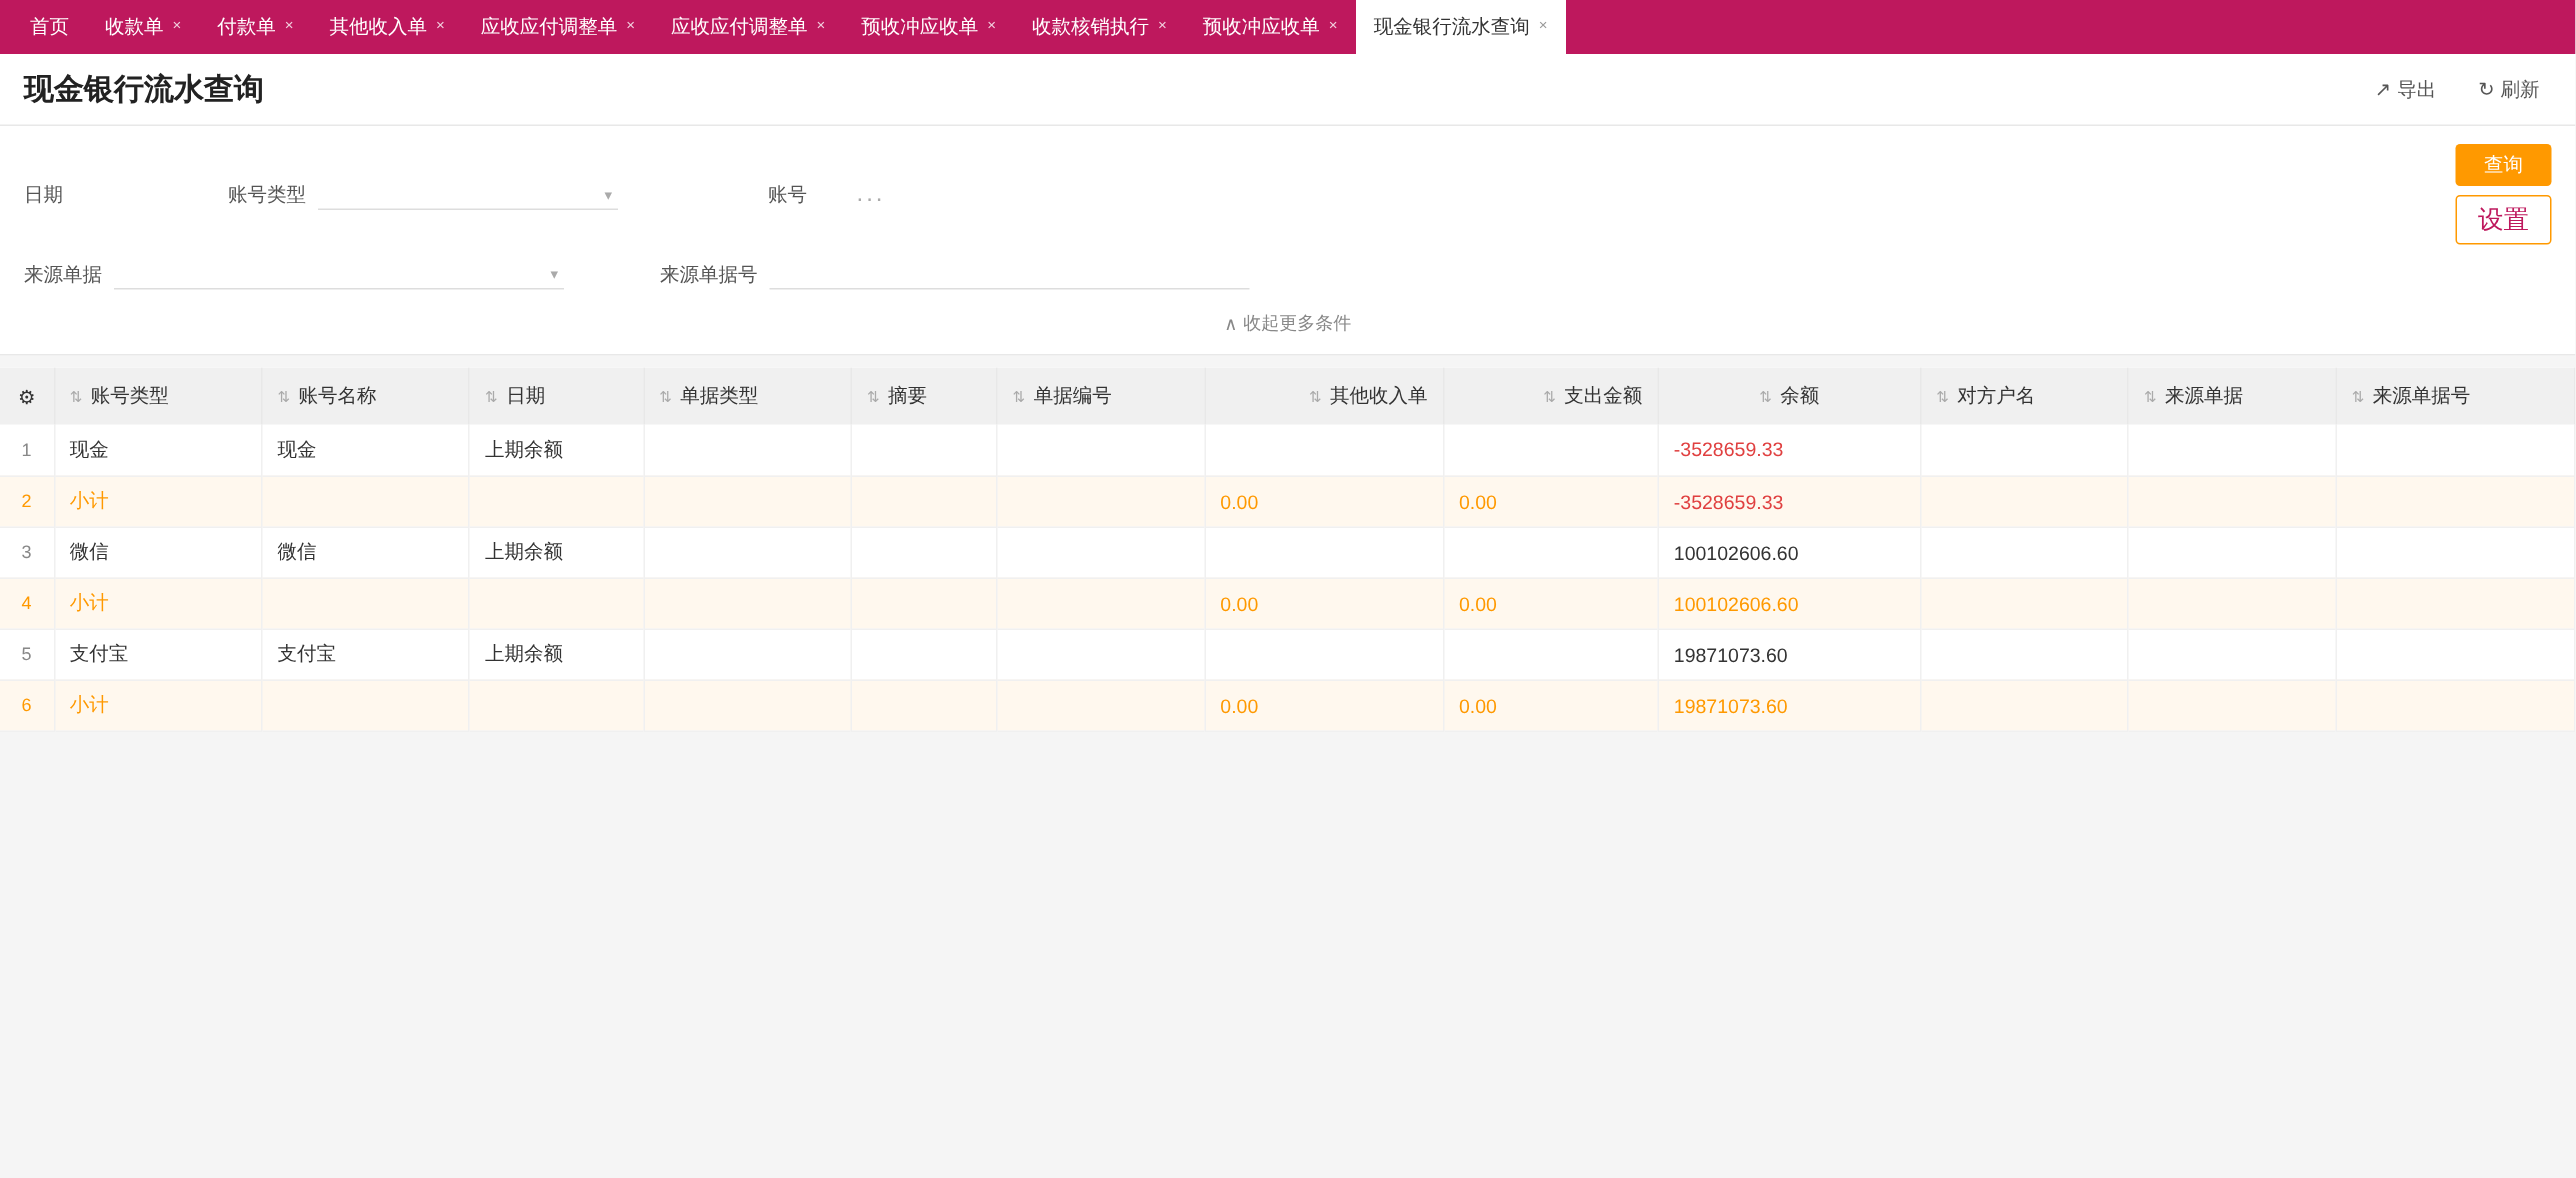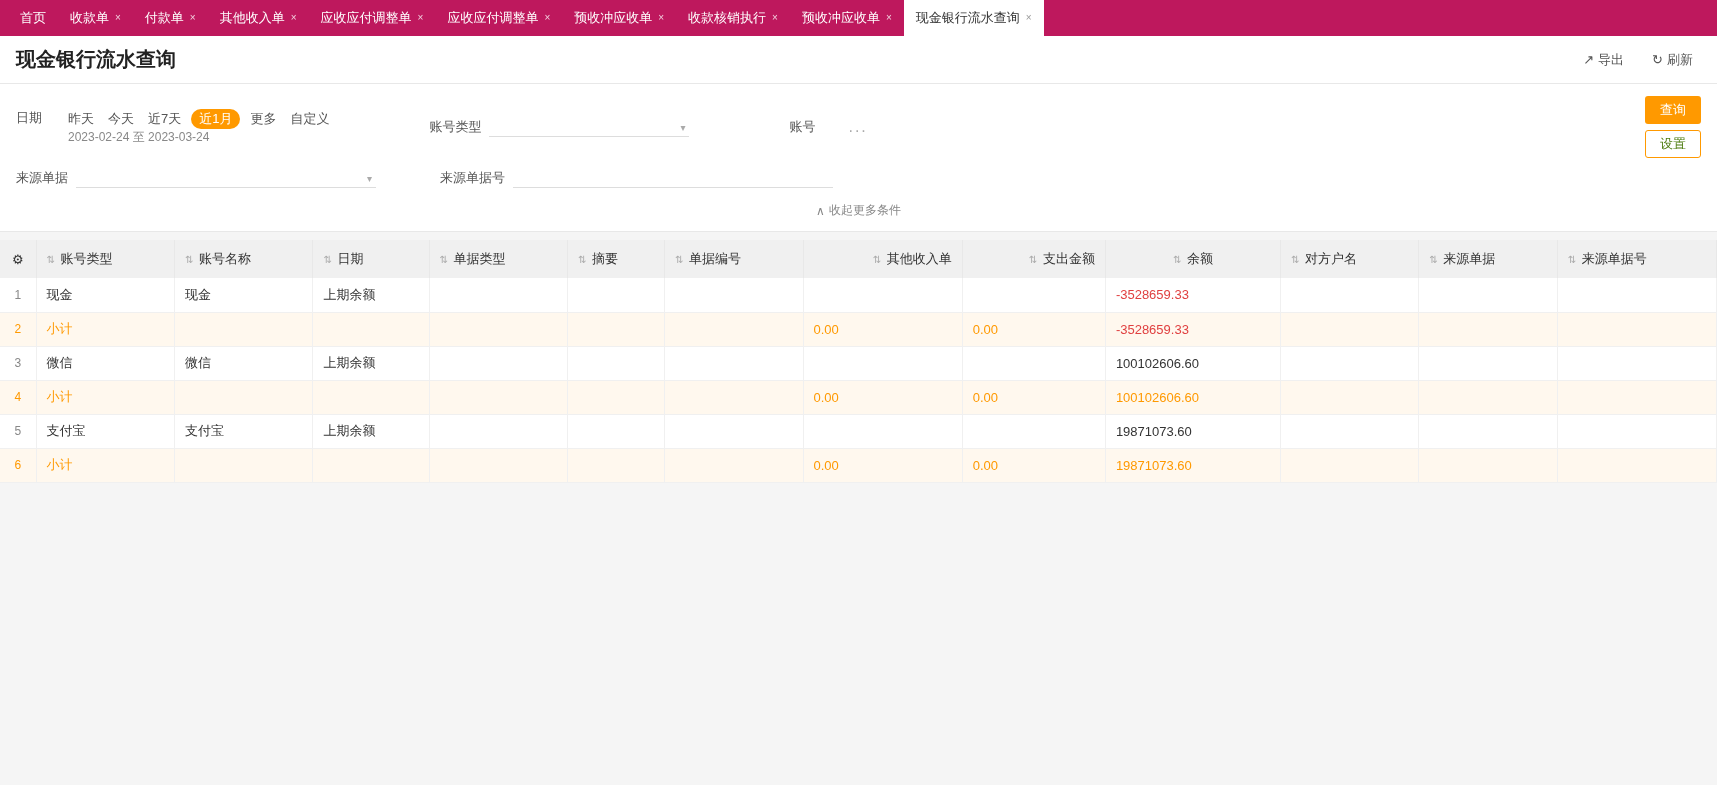--- a/index.html
+++ b/index.html
@@ -153,26 +153,26 @@
       background: #f90;
       color: #fff;
       border: none;
       padding: 5px 3px;
       border-radius: 3px;
       cursor: pointer;
       font-size: 13px;
     }
     .btn-settings {
       background: #fff;
-      color: #4d7c0f;
+      color: #be185d;
       border: 1px solid #f90;
       padding: 4px 14px;
       border-radius: 3px;
       cursor: pointer;
-      font-size: 13px;
+      font-size: 17px;
     }
     .collapse-bar {
       display: flex;
       justify-content: center;
       align-items: center;
       padding: 4px 0 0 0;
       cursor: pointer;
       color: #888;
       font-size: 12px;
       gap: 4px;
@@ -313,31 +313,20 @@
       <span>刷新</span>
     </div>
   </div>
 </div>
 
 <div class="filter-area">
   <div class="filter-row">
 
     <div style="display:flex; align-items:flex-start; gap:8px;">
       <span class="filter-label">日期</span>
-      <div>
-        <div class="date-shortcuts">
-          <span class="date-btn">昨天</span>
-          <span class="date-btn">今天</span>
-          <span class="date-btn">近7天</span>
-          <span class="date-btn active">近1月</span>
-          <span class="date-btn">更多</span>
-          <span class="date-btn">自定义</span>
-        </div>
-        <div class="date-range">2023-02-24 至 2023-03-24</div>
-      </div>
     </div>
 
     <div class="filter-field" style="margin-left:80px;">
       <span class="filter-label">账号类型</span>
       <div class="select-wrapper">
         <input class="filter-select" style="min-width: 200px;">
         <span class="chevron">▾</span>
       </div>
     </div>
 

